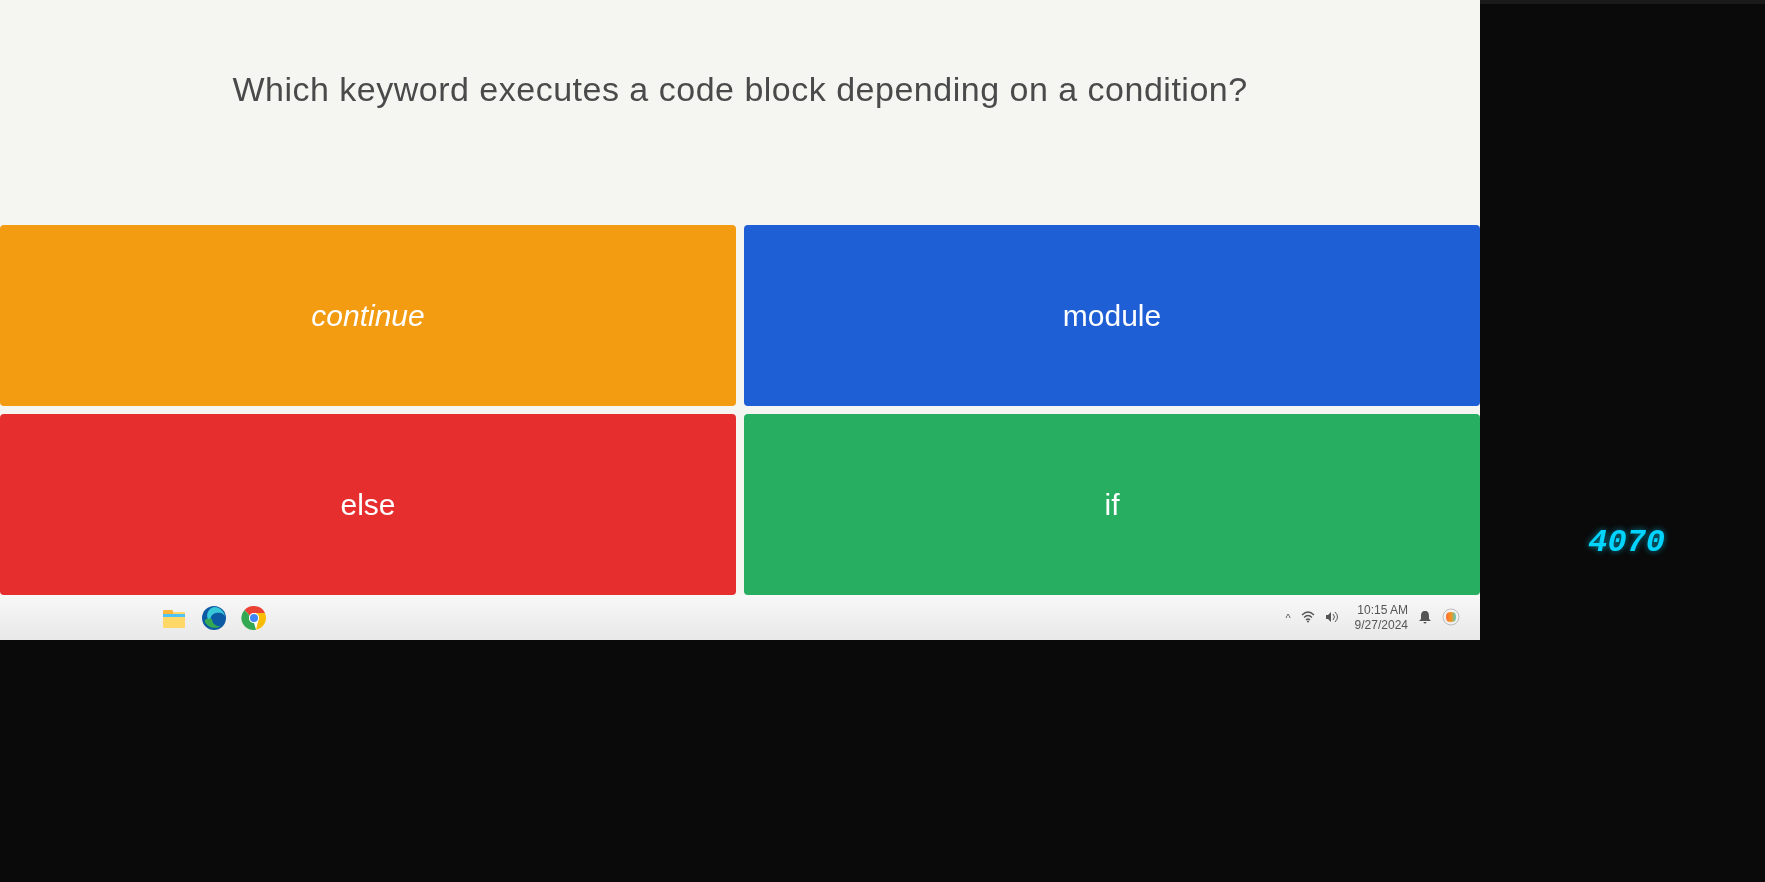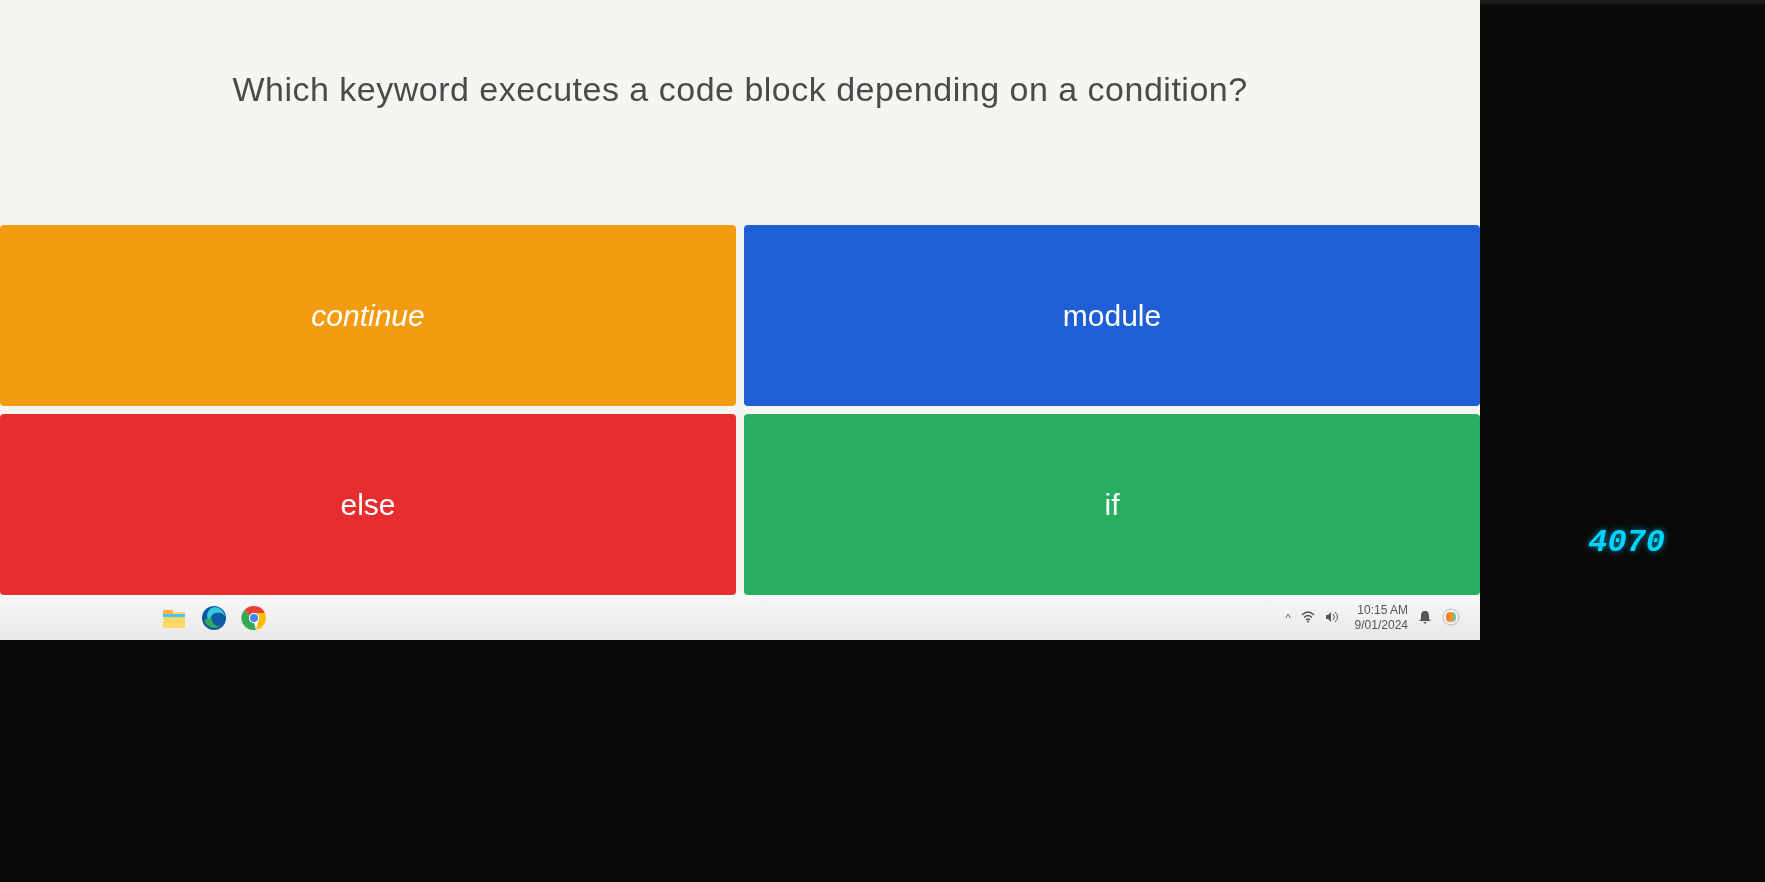--- a/index.html
+++ b/index.html
@@ -201,21 +201,21 @@
         </svg>
     </span>
     <span class="tray-icon">
       <svg width="14" height="12" viewBox="0 0 14 12">
           <path d="M 1 4 L 3 4 L 6 1 L 6 11 L 3 8 L 1 8 Z" fill="#555"></path>
           <path d="M 8 3 Q 11 6 8 9 M 10 1 Q 15 6 10 11" stroke="#555" stroke-width="1" fill="none"></path>
         </svg>
     </span>
     <div class="time-block">
       <span>10:15 AM</span>
-      <span>9/01/2024</span>
+      <span>9/27/2024</span>
     </div>
     <span class="tray-icon">
       <svg width="14" height="14" viewBox="0 0 14 14">
           <path d="M 7 1 C 4 1 3 3 3 6 L 3 9 L 1 11 L 13 11 L 11 9 L 11 6 C 11 3 10 1 7 1 Z M 5.5 12 A 1.5 1.5 0 0 0 8.5 12 Z" fill="#555"></path>
         </svg>
     </span>
     <span class="tray-icon">
       <svg width="18" height="18" viewBox="0 0 18 18">
           <circle cx="9" cy="9" r="8" fill="none" stroke="#888" stroke-width="0.5"></circle>
           <path d="M 5 5 Q 9 3 13 5 Q 15 9 13 13 Q 9 15 5 13 Q 3 9 5 5 Z" fill="url(#cp)"></path>

